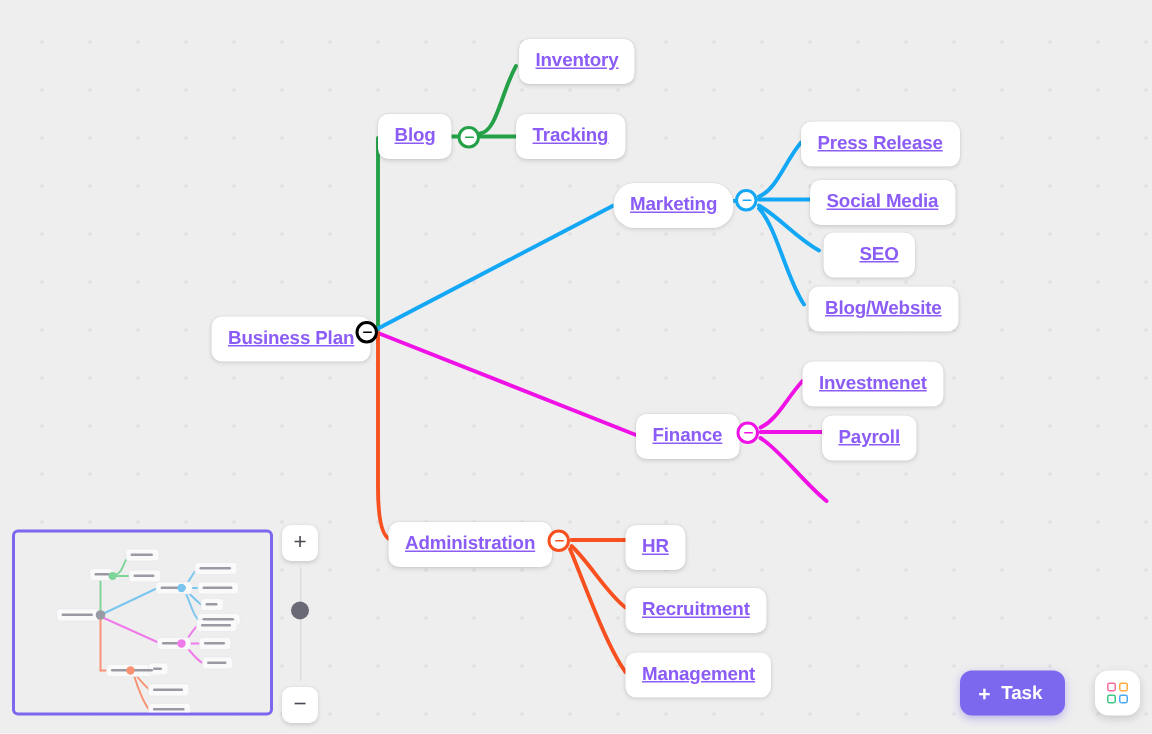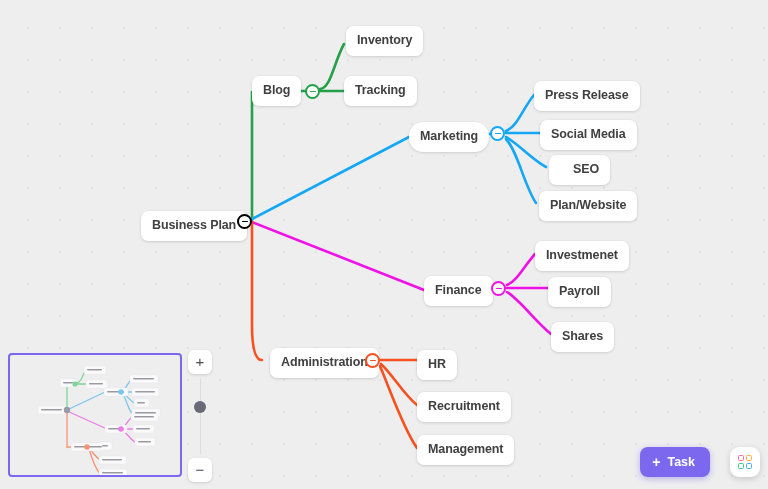--- a/index.html
+++ b/index.html
@@ -30,28 +30,29 @@
     height: 489px;
     pointer-events: none;
   }
 
   
   .node {
     position: absolute;
     background: #ffffff;
     border-radius: 7px;
     box-shadow: 0 1px 3px rgba(0,0,0,0.13), 0 0 0 0.5px rgba(0,0,0,0.03);
-    color: #404040;
+    color: #8b5cf6;
     font-size: 12.5px;
     font-weight: 700;
     letter-spacing: -0.1px;
     line-height: 1;
     padding: 8px 11px 9px 11px;
     white-space: nowrap;
     cursor: default;
+    text-decoration: underline;
   }
   .node.root { font-size: 12.5px; }
 
   
   .toggle {
     position: absolute;
     width: 15px;
     height: 15px;
     border-radius: 50%;
     background: #ffffff;
@@ -251,38 +252,35 @@
   <div class="node" style="left:534px; top:81px;">
     <span>Press Release</span>
   </div>
   <div class="node" style="left:540px; top:120px;">
     <span>Social Media</span>
   </div>
   <div class="node" style="left:549px; top:155px;padding-left:24px;">
     <span>SEO</span>
   </div>
   <div class="node" style="left:539px; top:191px;">
-    <span>Plan/Website</span>
+    <span>Blog/Website</span>
   </div>
 
   <div class="node" style="left:424px; top:276px;">
     <span>Finance</span>
   </div>
   <div class="toggle pink" style="left:491px; top:281px;"></div>
   <div class="node" style="left:535px; top:241px;">
     <span>Investmenet</span>
   </div>
   <div class="node" style="left:548px; top:277px;">
     <span>Payroll</span>
   </div>
-  <div class="node" style="left:551px; top:322px;">
-    <span>Shares</span>
-  </div>
-
-  <div class="node" style="left:270px; top:348px;">
+
+  <div class="node" style="left:259px; top:348px;">
     <span>Administration</span>
   </div>
   <div class="toggle orange" style="left:365px; top:353px;"></div>
   <div class="node" style="left:417px; top:350px;">
     <span>HR</span>
   </div>
   <div class="node" style="left:417px; top:392px;">
     <span>Recruitment</span>
   </div>
   <div class="node" style="left:417px; top:435px;">

